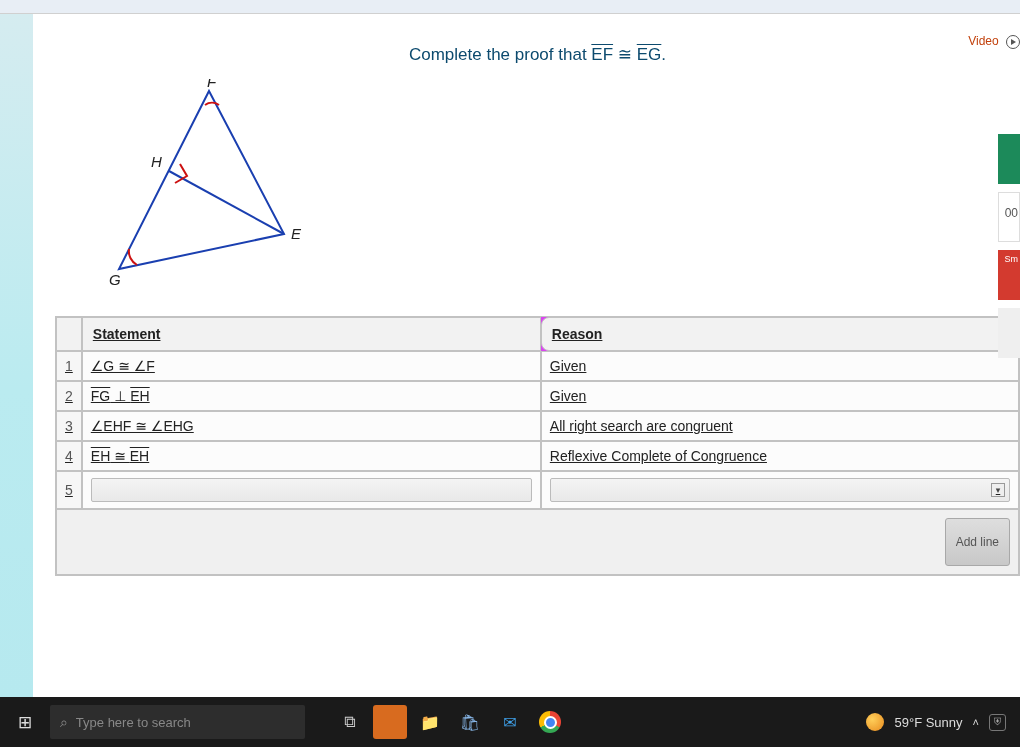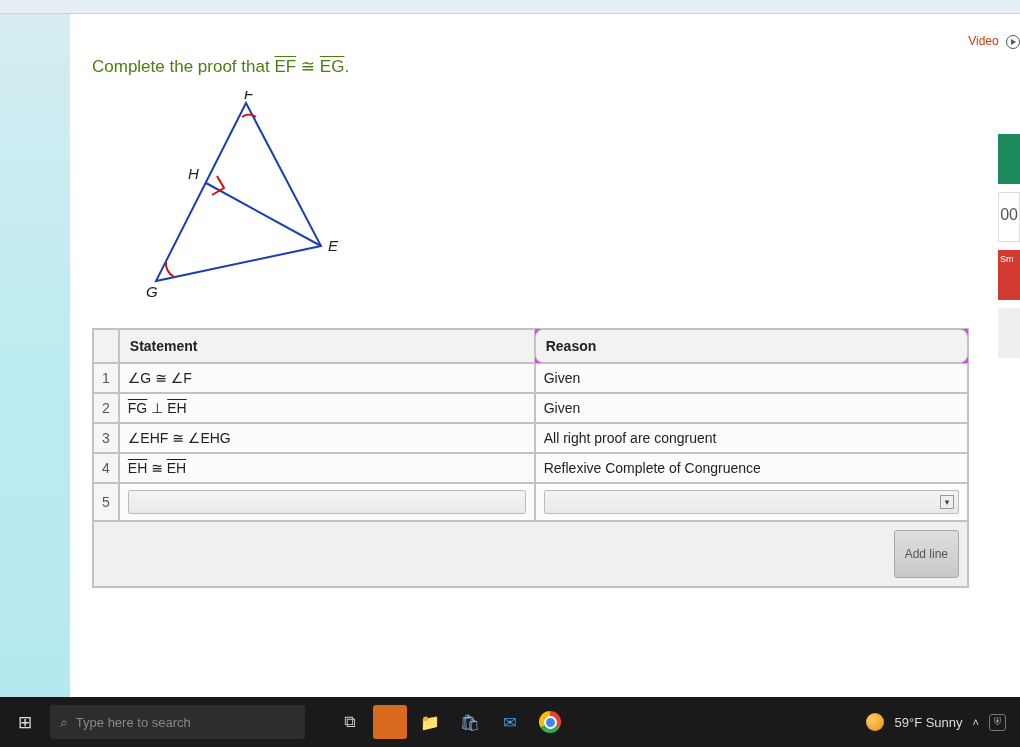--- a/index.html
+++ b/index.html
@@ -5,41 +5,41 @@
   *{box-sizing:border-box;margin:0;padding:0;}
   body{width:1020px;height:747px;overflow:hidden;font-family:Arial,Helvetica,sans-serif;background:#000;position:relative;}
   .screen{position:absolute;top:0;left:0;right:0;bottom:50px;background:#fff;}
   .browser-bar{height:14px;background:#e8eef5;border-bottom:1px solid #d0d0d0;}
   .content-wrap{display:flex;height:calc(100% - 14px);}
   .left-strip{width:70px;background:linear-gradient(180deg,#d5ecf0 0%, #baebf0 55%, #b6e9ef 100%);border-right:0;}
   .main{flex:1;background:#fff;padding:22px 0 18px 22px;position:relative;}
   .video-link{position:absolute;top:20px;right:0px;color:#c2410c;font-size:12px;}
   .video-link .play-icon{display:inline-block;width:14px;height:14px;border:1px solid #555;border-radius:50%;vertical-align:middle;margin-left:4px;position:relative;}
   .video-link .play-icon::after{content:"";position:absolute;left:4px;top:3px;border-left:5px solid #555;border-top:3px solid transparent;border-bottom:3px solid transparent;}
-  .prompt{font-size:17px;color:#4d7c0f;margin-top:20px;}
+  .prompt{font-size:17px;color:#0c4a6e;margin-top:8px;text-align:center;}
   .ov{text-decoration:overline;}
   .figure{margin:14px 0 18px 34px;}
-  .proof-table{width:877px;border-collapse:separate;border-spacing:0;border:1px solid #c2c2c2;background:#d946ef;font-size:14px;color:#222;}
+  .proof-table{width:965px;border-collapse:separate;border-spacing:0;border:1px solid #c2c2c2;background:#d946ef;font-size:14px;color:#222;text-decoration:underline;}
   .proof-table th{background:#f2f2f2;text-align:left;padding:8px 10px;font-weight:bold;border:1px solid #c2c2c2;}
   .proof-table td{border:1px solid #c2c2c2;padding:6px 8px;vertical-align:middle;background:#fcfcfc;}
   .proof-table td.num{width:24px;text-align:center;color:#555;background:#f6f6f6;}
   .stmt-col{width:48%;}
   .reason-col{width:50%;border-radius:8px;}
   .txt-entry{display:block;width:100%;height:24px;border:1px solid #bbb;background:linear-gradient(#f4f4f4,#e9e9e9);border-radius:2px;}
   .sel-entry{display:flex;justify-content:flex-end;align-items:center;width:100%;height:24px;border:1px solid #bbb;background:linear-gradient(#f4f4f4,#e9e9e9);border-radius:2px;padding-right:4px;}
   .sel-entry .dd{width:14px;height:14px;border:1px solid #999;background:#eee;font-size:9px;line-height:12px;text-align:center;color:#444;}
   .addline-row td{padding:8px;text-align:right;background:#f0f0f0;}
   .addline-btn{display:inline-block;padding:16px 10px;font-size:12px;color:#555;background:linear-gradient(#dedede,#c8c8c8);border:1px solid #a8a8a8;border-radius:3px;}
   .right-stubs{position:absolute;right:0;top:120px;width:22px;}
-  .stub{height:50px;margin-bottom:8px;}
+  .stub{height:50px;margin-bottom:8px;text-align:right;}
   .stub.green{background:#1c8a5a;}
   .stub.white{background:#fff;border:1px solid #ddd;}
   .stub.red{background:#d33a2f;color:#fff;font-size:9px;padding:4px 2px;line-height:10px;}
   .stub.gray{background:#efefef;}
-  .timer{position:absolute;right:2px;top:192px;font-size:16px;color:#555;}
+  .timer{position:absolute;right:2px;top:192px;font-size:12px;color:#555;}
   
   .taskbar{position:absolute;left:0;right:0;bottom:0;height:50px;background:#1a1a1a;display:flex;align-items:center;color:#ddd;font-size:13px;}
   .taskbar .win{width:50px;text-align:center;font-size:17px;}
   .taskbar .search{display:flex;align-items:center;background:#2d2d2d;border-radius:2px;height:34px;width:255px;padding:0 10px;color:#888;}
   .taskbar .search .mag{margin-right:8px;font-size:14px;}
   .taskbar .tb-icons{display:flex;align-items:center;margin-left:28px;gap:6px;}
   .tb-ico{width:34px;height:34px;border-radius:3px;display:flex;align-items:center;justify-content:center;font-size:16px;}
   .tb-ico.task{color:#ccc;}
   .tb-ico.orange{background:#d86b1f;}
   .tb-ico.folder{color:#f0c96b;}
@@ -100,21 +100,21 @@
             <td>Given</td>
           </tr>
           <tr>
             <td class="num">2</td>
             <td><span class="ov">FG</span> ⊥ <span class="ov">EH</span></td>
             <td>Given</td>
           </tr>
           <tr>
             <td class="num">3</td>
             <td>∠EHF ≅ ∠EHG</td>
-            <td>All right proof are congruent</td>
+            <td>All right search are congruent</td>
           </tr>
           <tr>
             <td class="num">4</td>
             <td><span class="ov">EH</span> ≅ <span class="ov">EH</span></td>
             <td>Reflexive Complete of Congruence</td>
           </tr>
           <tr>
             <td class="num">5</td>
             <td>
               <span class="txt-entry"></span>

